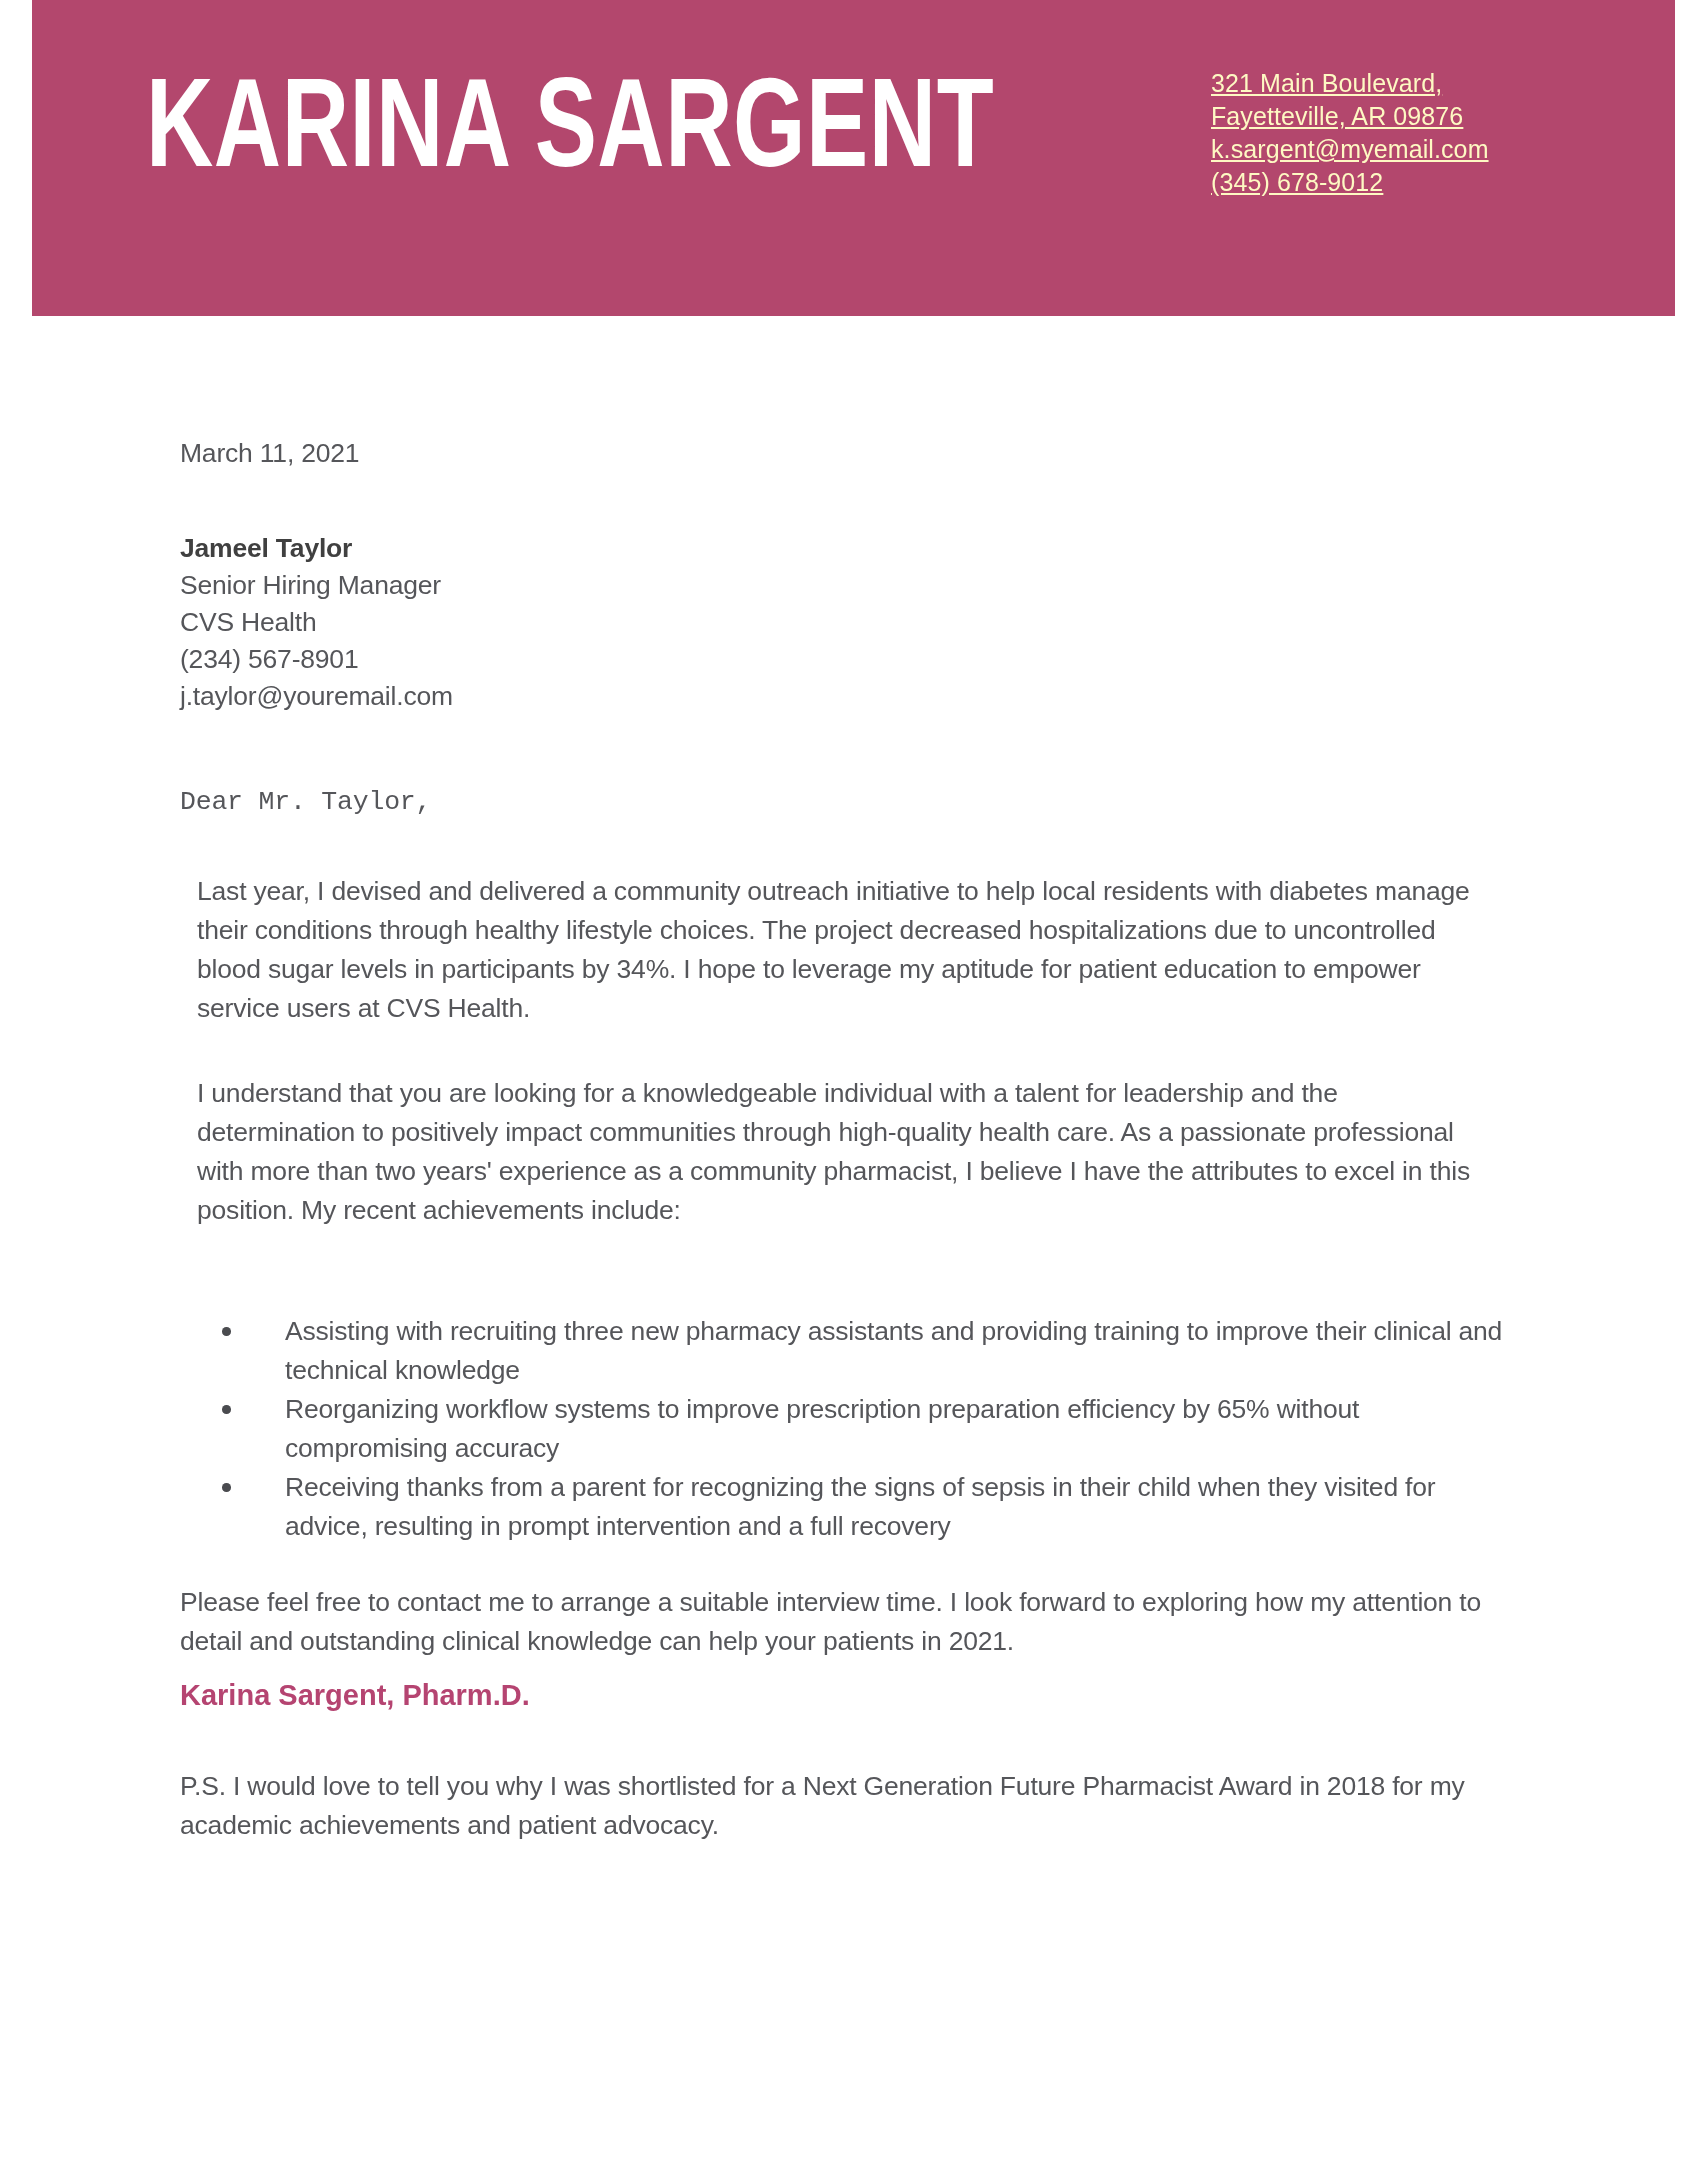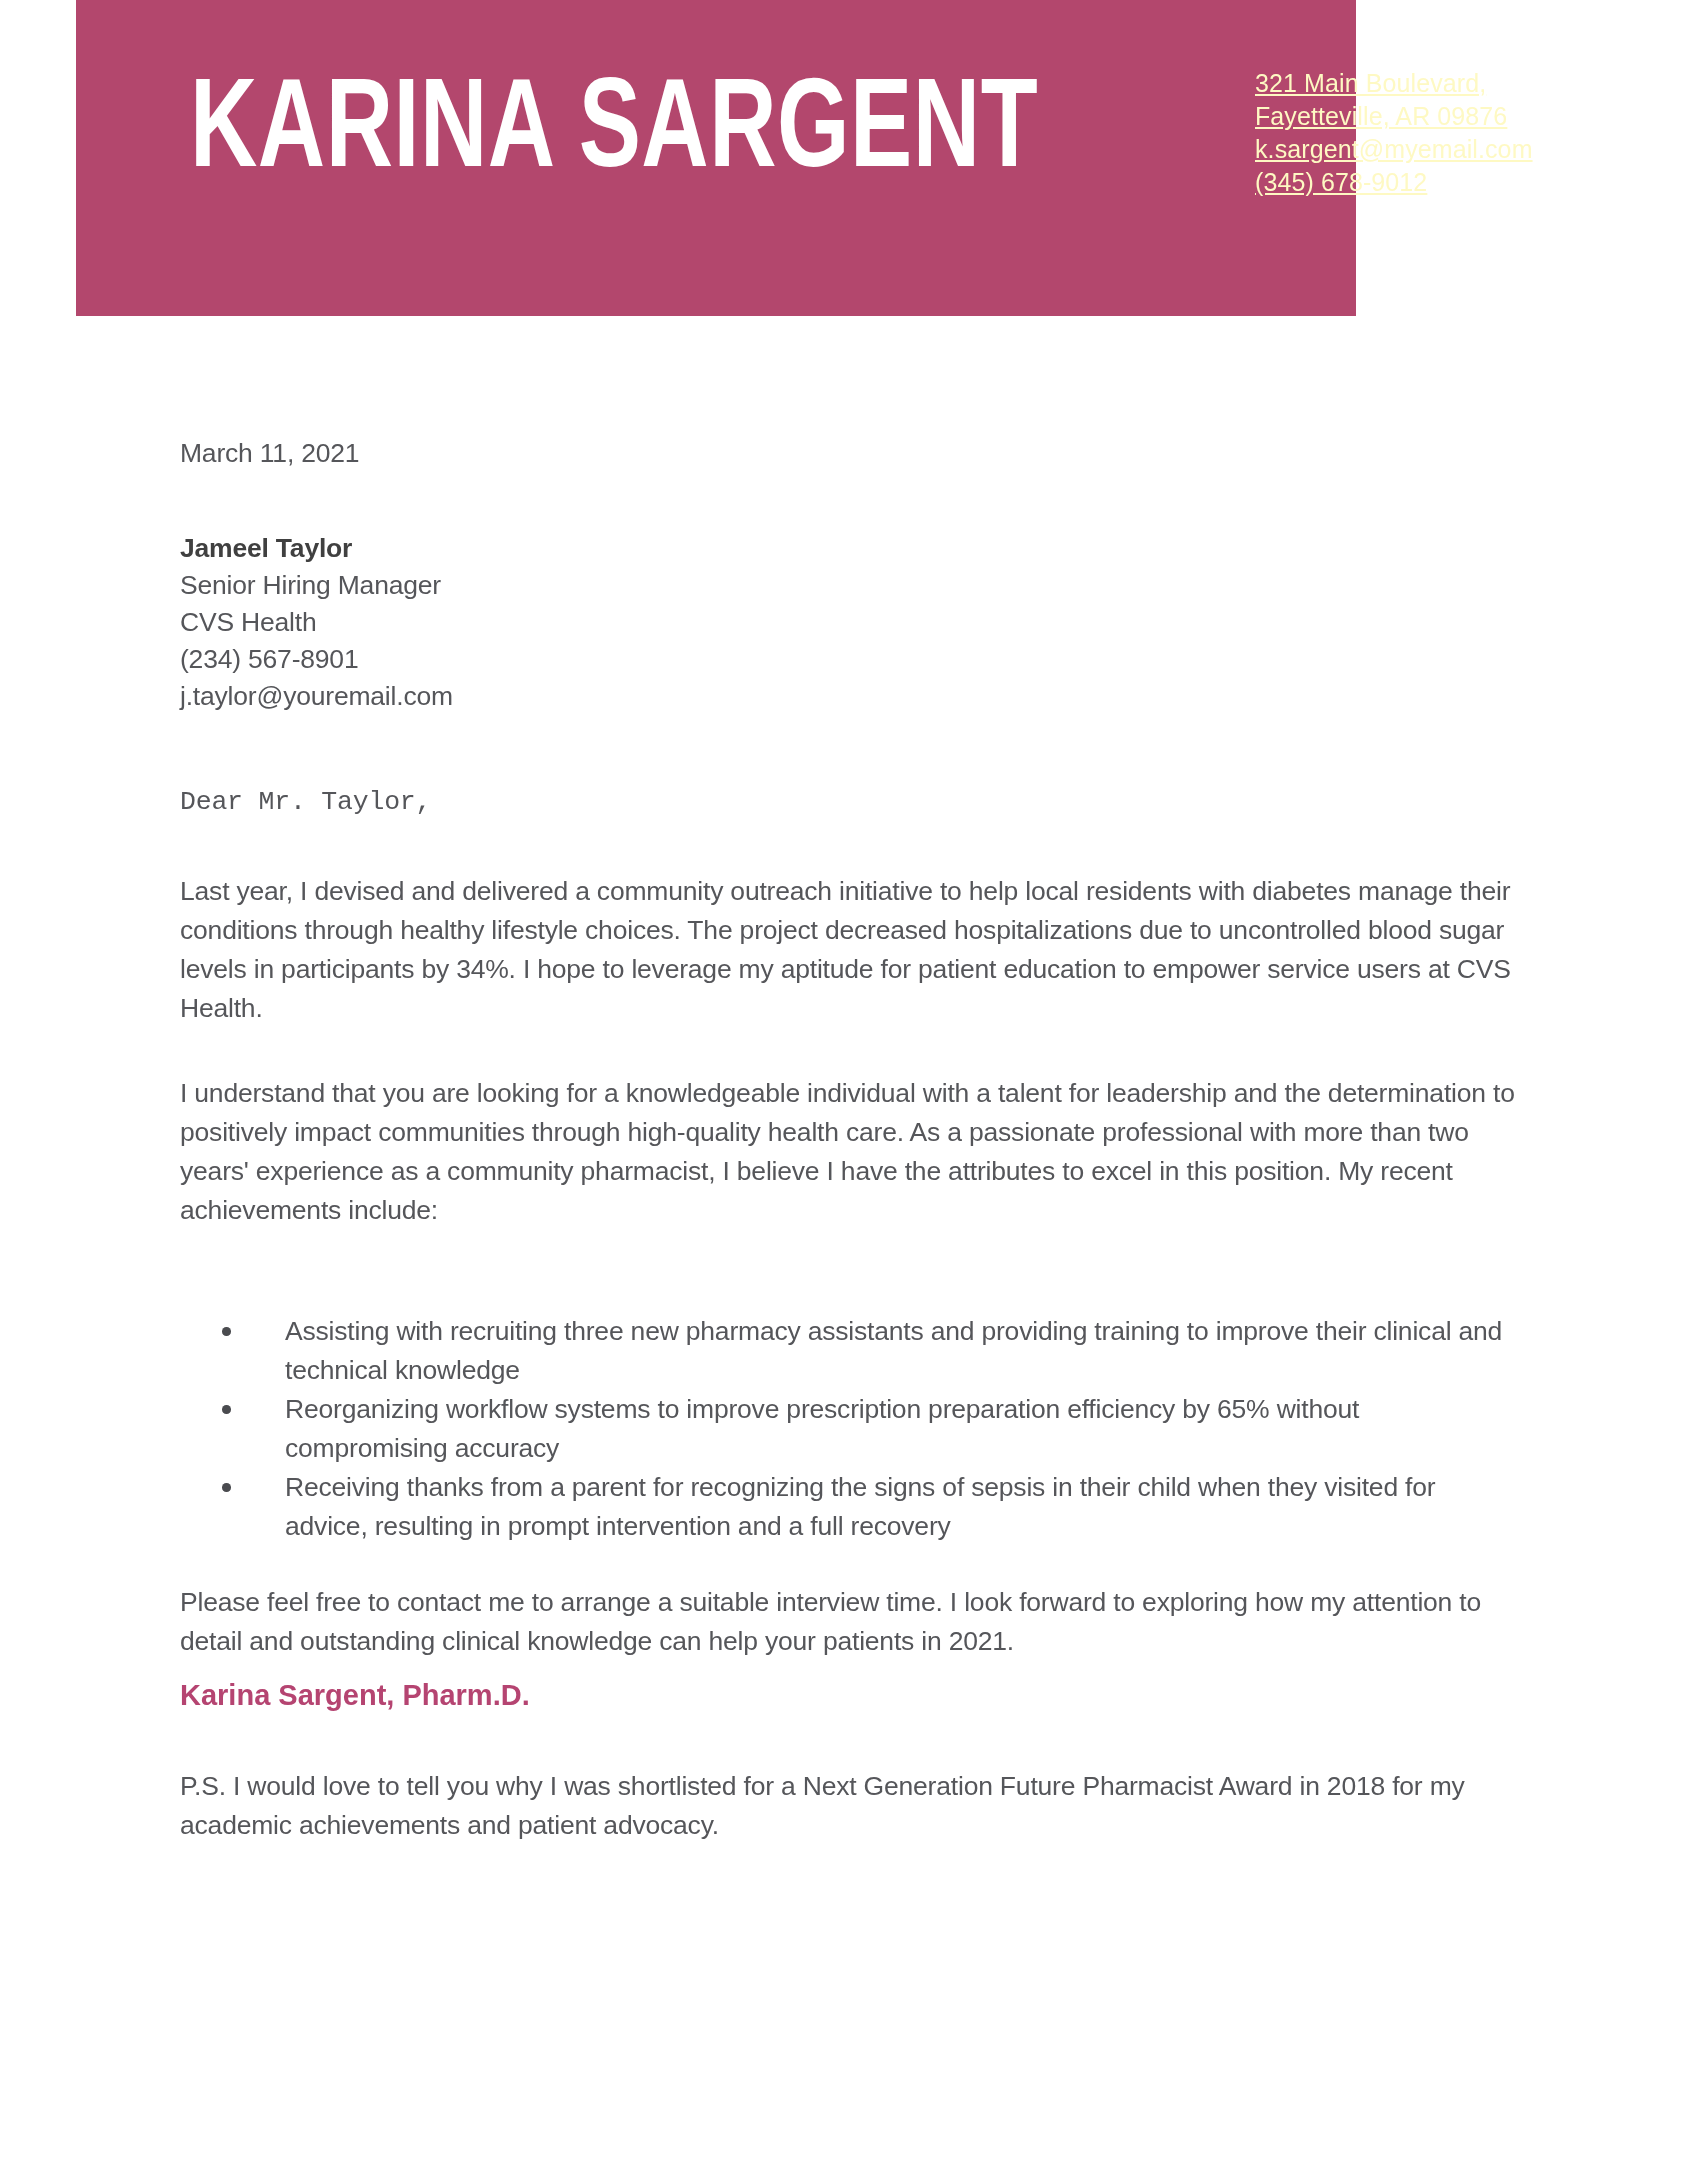--- a/index.html
+++ b/index.html
@@ -17,22 +17,22 @@
   .page {
     position: absolute;
     inset: 0;
     background: #ffffff;
     overflow: hidden;
   }
 
   
   .header {
     position: relative;
-    margin-left: 76px;
-    width: 1280px;
+    margin-left: 32px;
+    width: 1643px;
     height: 316px;
     background: #b3476d;
   }
   .applicant-name {
     position: absolute;
     left: 114px;
     top: 60px;
     font-size: 126px;
     font-weight: bold;
     line-height: 126px;
@@ -73,21 +73,21 @@
     margin-top: 18px;
   }
   .salutation {
     margin-top: 68px;
     font-family: Liberation Mono, monospace;
   }
   .paragraphs {
     margin-top: 50px;
   }
   .paragraphs p {
-    margin: 0;
+    margin: 17px;
     max-width: 1336px;
   }
   .paragraphs p + p {
     margin-top: 46px;
   }
   ul.achievements {
     list-style: none;
     margin: 82px 0 0 0;
     padding: 0 0 0 42px;
   }

